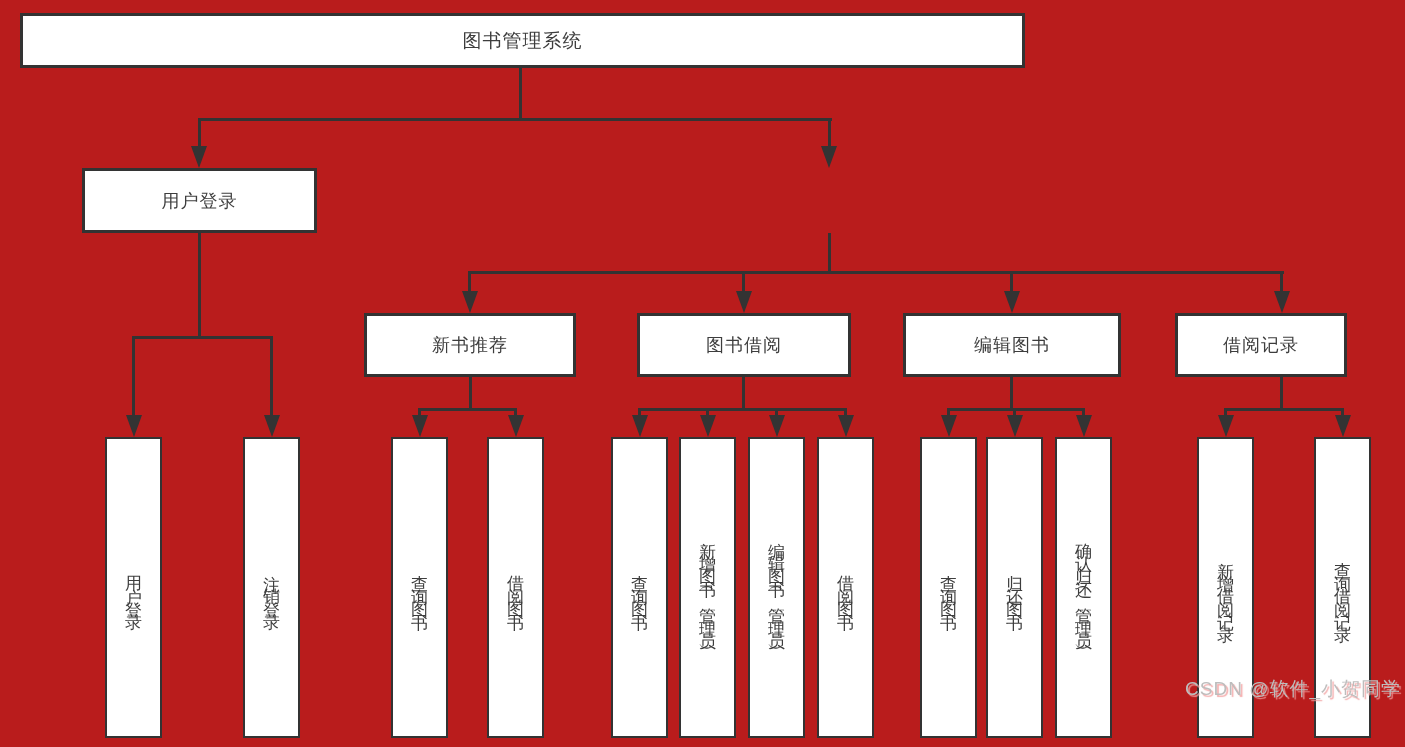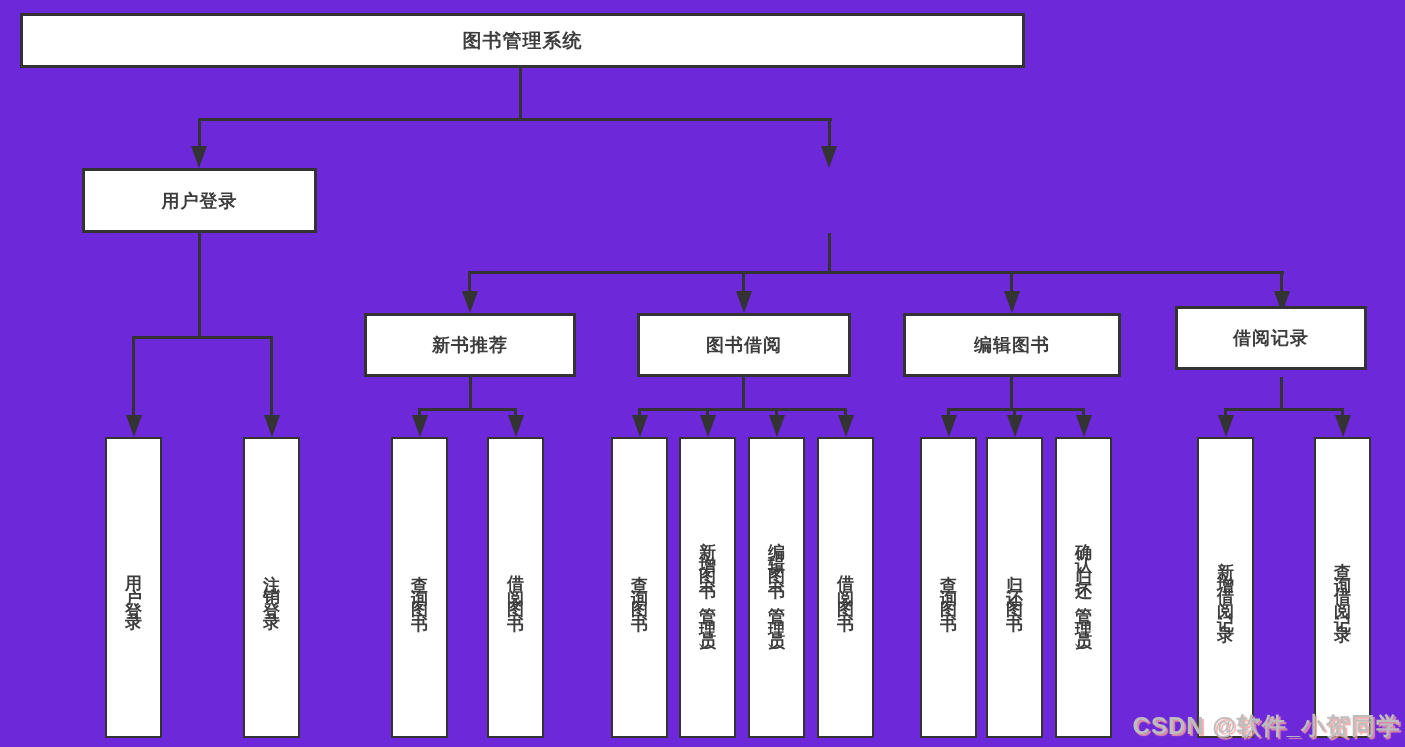--- a/index.html
+++ b/index.html
@@ -1,23 +1,22 @@
 <!DOCTYPE html>
 <html><head>
 <meta charset="utf-8">
 <style>
   html, body { margin: 0; padding: 0; background: #ffffff; }
   #stage {
     position: relative;
     width: 1405px;
     height: 747px;
-    background: #6d28d9;
+    background: #b91c1c;
     overflow: hidden;
     font-family: "Liberation Sans", sans-serif;
-    font-weight: bold;
   }
   .hbox {
     position: absolute;
     background: #ffffff;
     border: 3px solid #333333;
     box-sizing: border-box;
     display: flex;
     align-items: center;
     justify-content: center;
     color: #3d3d3d;
@@ -58,22 +57,22 @@
     width: 0;
     height: 0;
     border-left: 8px solid transparent;
     border-right: 8px solid transparent;
     border-top: 22px solid #333333;
     z-index: 1;
   }
   .watermark {
     position: absolute;
     right: 4px;
-    top: 710px;
-    font-size: 24px;
+    top: 676px;
+    font-size: 19px;
     color: #bdbdbd;
     letter-spacing: 1px;
     text-shadow: 2px 2px 1px rgba(242, 160, 160, 0.85);
     z-index: 5;
     white-space: nowrap;
   }
 </style>
 </head>
 <body>
 
@@ -114,21 +113,21 @@
 
   <div class="hbox" style="left:637px; top:313px; width:214px; height:64px;">
     <span>图书借阅</span>
   </div>
   <div class="hbox" style="left:364px; top:313px; width:212px; height:64px;">
     <span>新书推荐</span>
   </div>
   <div class="hbox" style="left:903px; top:313px; width:218px; height:64px;">
     <span>编辑图书</span>
   </div>
-  <div class="hbox" style="left:1175px; top:306px; width:192px; height:64px;">
+  <div class="hbox" style="left:1175px; top:313px; width:172px; height:64px;">
     <span>借阅记录</span>
   </div>
 
   <div class="line" style="left:469px; top:377px; width:3px; height:31px;"></div>
   <div class="line" style="left:418px; top:408px; width:99px; height:3px;"></div>
   <div class="line" style="left:418px; top:408px; width:3px; height:8px;"></div>
   <div class="arrow" style="left:412px; top:415px;"></div>
   <div class="line" style="left:514px; top:408px; width:3px; height:8px;"></div>
   <div class="arrow" style="left:508px; top:415px;"></div>
 

